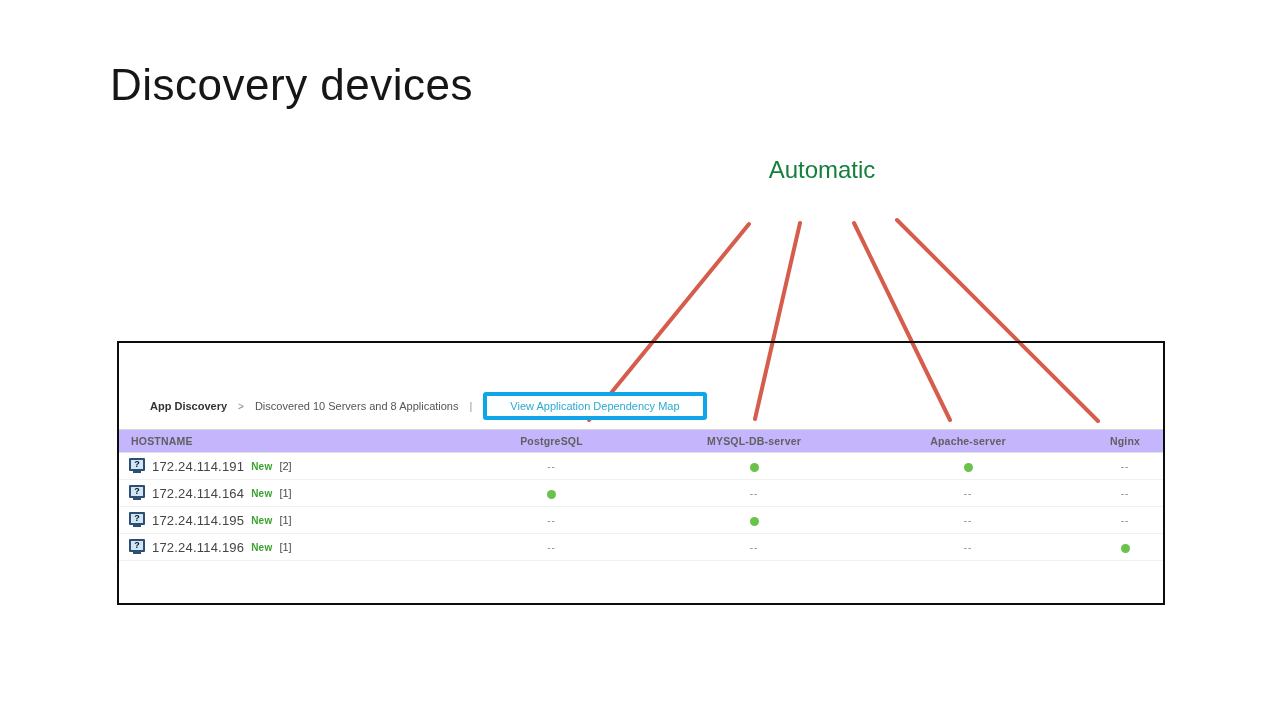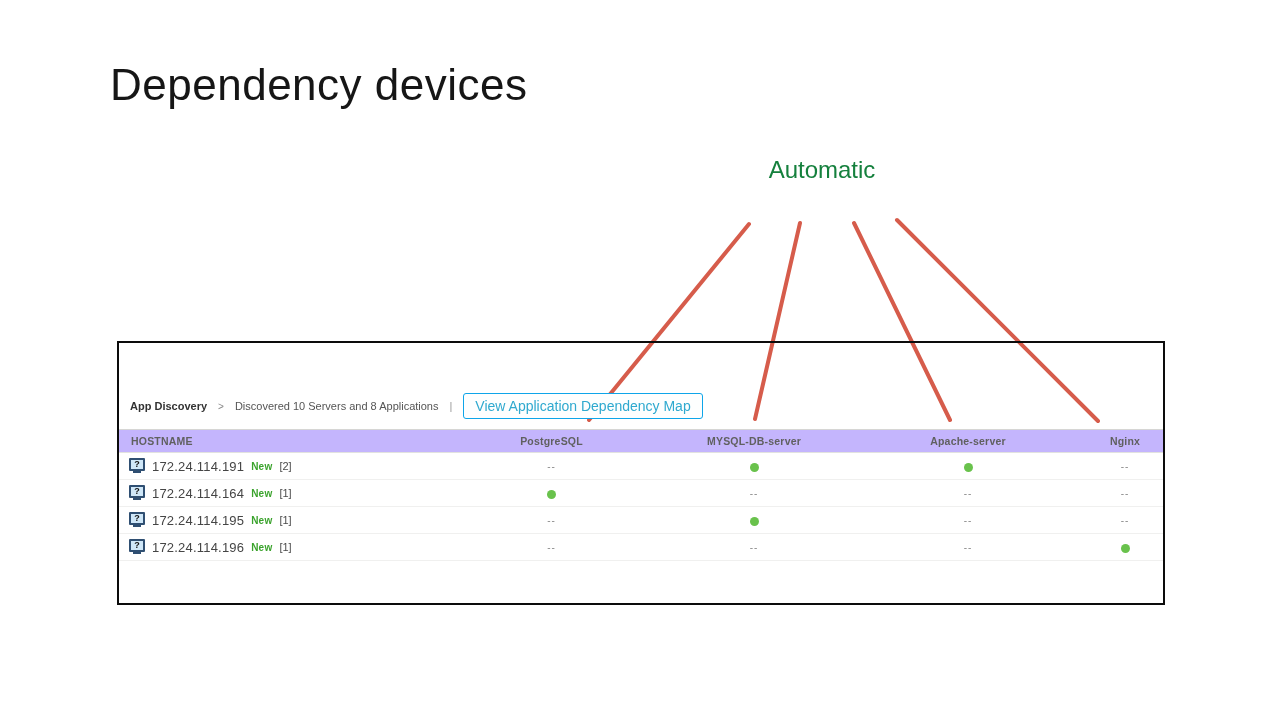--- a/index.html
+++ b/index.html
@@ -8,26 +8,26 @@
   .slide { position:relative; width:1280px; height:720px; background:#ffffff; overflow:hidden; }
 
   .title { position:absolute; left:110px; top:60px; font-size:44px; font-weight:500; color:#161616; letter-spacing:0.5px; }
 
   .annotation { position:absolute; left:672px; top:155px; width:300px; text-align:center; font-size:24px; line-height:30px; font-weight:500; color:#15803d; }
 
   .callouts { position:absolute; left:0; top:0; width:1280px; height:720px; z-index:1; pointer-events:none; }
 
   .panel { position:absolute; left:117px; top:341px; width:1048px; height:264px; border:2px solid #0c0c0c; background:transparent; z-index:2; }
 
-  .breadcrumb { position:absolute; left:11px; top:51px; height:24px; display:flex; align-items:center; gap:11px; font-size:11px; white-space:nowrap; }
+  .breadcrumb { position:absolute; left:31px; top:51px; height:24px; display:flex; align-items:center; gap:11px; font-size:11px; white-space:nowrap; }
   .bc-root { font-weight:bold; color:#333333; cursor:pointer; }
   .bc-sep { color:#888888; font-size:10px; }
   .bc-cur { color:#555555; }
   .bc-div { color:#9a9a9a; }
-  .dep-map-btn { font-family:"Liberation Sans", sans-serif; background:#fdfefe; border:1px solid #0ea5e9; border-radius:3px; color:#2fa9cf; font-size:14px; padding:4px 11px; cursor:pointer; }
+  .dep-map-btn { font-family:"Liberation Sans", sans-serif; background:#fdfefe; border:4px solid #0ea5e9; border-radius:3px; color:#2fa9cf; font-size:11px; padding:4px 23px; cursor:pointer; }
 
   table.devices { position:absolute; left:0; top:86px; width:1044px; border-collapse:collapse; table-layout:fixed; }
   .devices col.c-host { width:325px; }
   .devices col.c-pg { width:215px; }
   .devices col.c-my { width:190px; }
   .devices col.c-ap { width:238px; }
   .devices col.c-ng { width:76px; }
   .devices th { height:23px; background:#c4b5fd; border-top:1px solid #d6d6d4; border-bottom:1px solid #e2e2e0;
     font-size:10.5px; font-weight:bold; color:#606060; text-align:center; letter-spacing:0.2px; }
   .devices th.col-host { text-align:left; padding-left:12px; }
@@ -50,21 +50,21 @@
   .logo { position:absolute; left:1040px; top:666px; font-size:28px; color:#1a1a1a; letter-spacing:-0.5px; white-space:nowrap; }
   .lg-b { font-weight:bold; }
   .lg-r { font-weight:normal; }
   .swirl { position:absolute; right:-26px; top:-14px; }
 </style>
 </head>
 <body>
 
 <div class="slide">
 
-  <div class="title">Dependency devices</div>
+  <div class="title">Discovery devices</div>
 
   <div class="annotation">
     <div>Automatic</div>
   </div>
 
   <svg class="callouts" viewBox="0 0 1280 720">
     <line x1="749" y1="224" x2="589" y2="420" stroke="#d65c4b" stroke-width="4" stroke-linecap="round"></line>
     <line x1="800" y1="223" x2="755" y2="419" stroke="#d65c4b" stroke-width="4" stroke-linecap="round"></line>
     <line x1="854" y1="223" x2="950" y2="420" stroke="#d65c4b" stroke-width="4" stroke-linecap="round"></line>
     <line x1="897" y1="220" x2="1098" y2="421" stroke="#d65c4b" stroke-width="4" stroke-linecap="round"></line>

